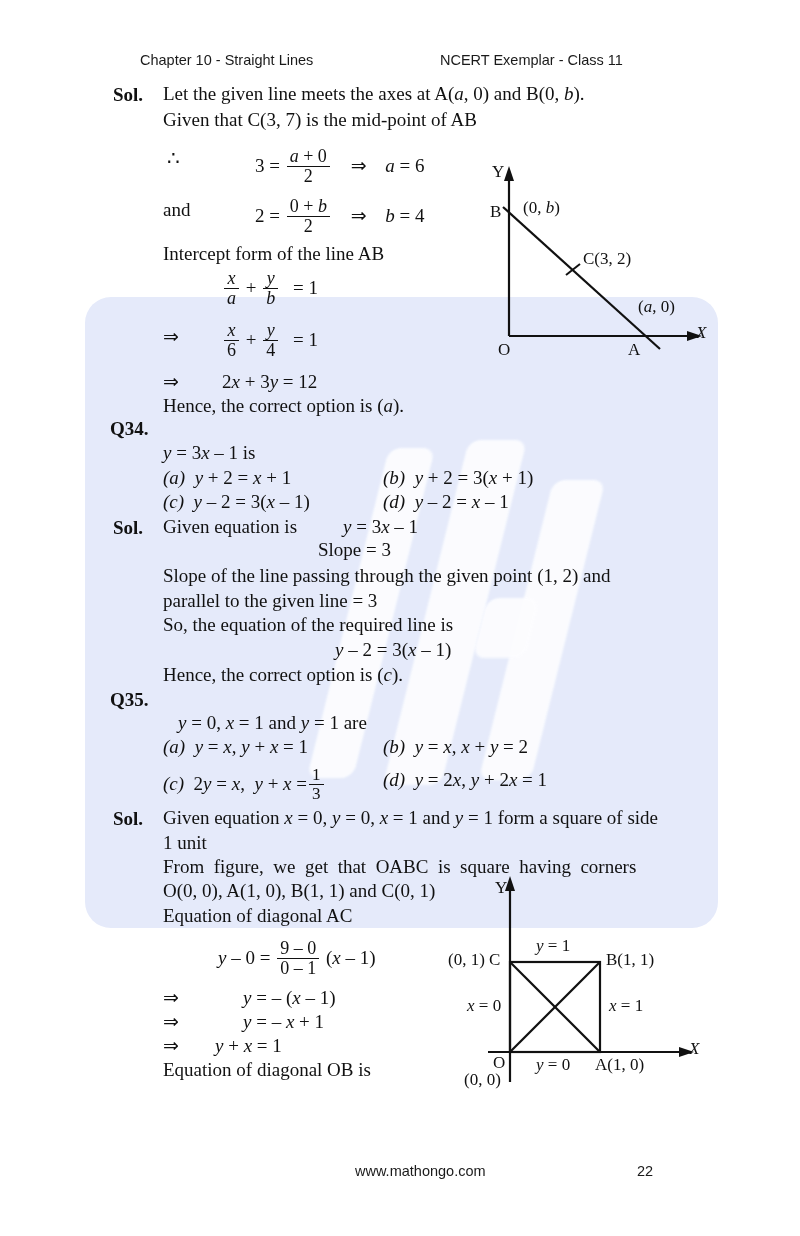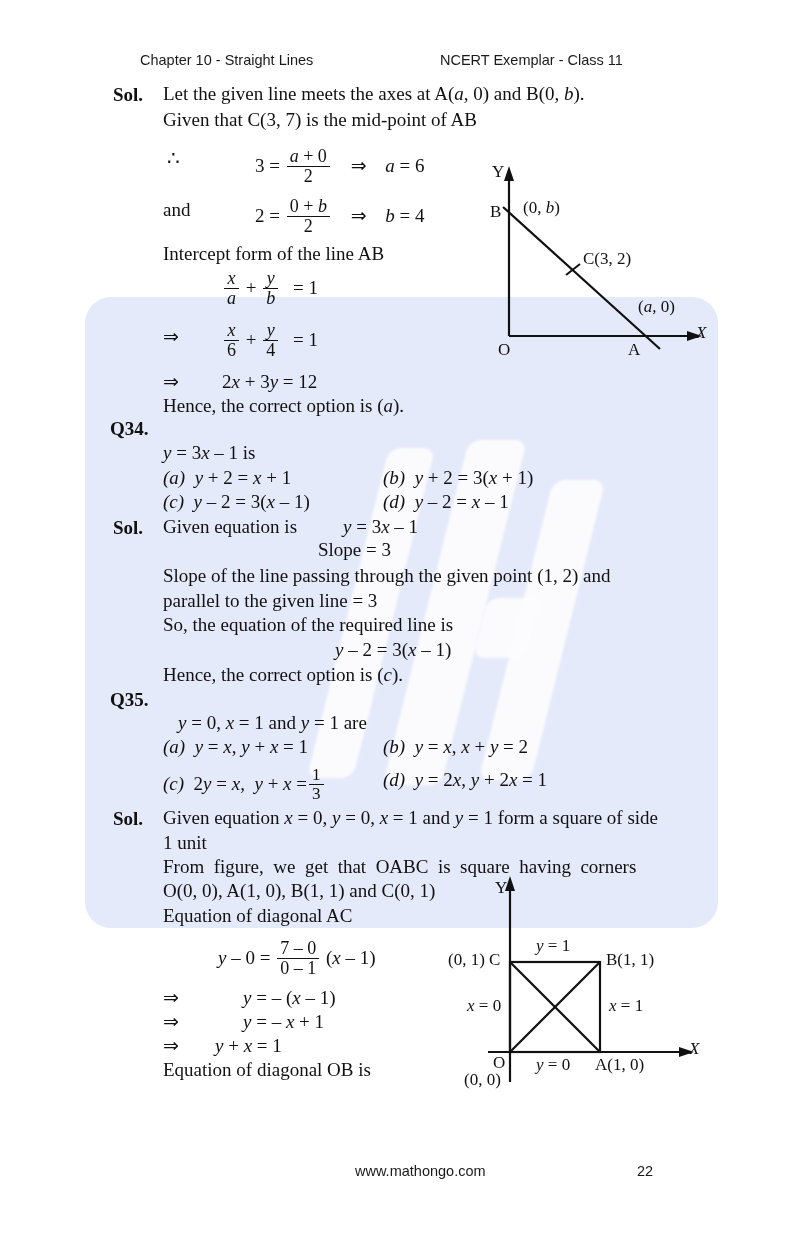--- a/index.html
+++ b/index.html
@@ -195,21 +195,21 @@
   </div>
   <div class="row" style="left:163px;top:833px;">1 unit</div>
   <div class="row" style="left:163px;top:857px;width:548px;white-space:normal;">
     From&nbsp; figure,&nbsp; we&nbsp; get&nbsp; that&nbsp; OABC&nbsp; is&nbsp; square&nbsp; having&nbsp; corners
   </div>
   <div class="row" style="left:163px;top:881px;">O(0, 0), A(1, 0), B(1, 1) and C(0, 1)</div>
   <div class="row" style="left:163px;top:906px;">Equation of diagonal AC</div>
 
   <div class="row" style="left:218px;top:940px;">
     <span><i>y</i> – 0 =</span>
-    <span class="frac"><span class="num">7 – 0</span><span class="den">0 – 1</span></span>
+    <span class="frac"><span class="num">9 – 0</span><span class="den">0 – 1</span></span>
     <span>(<i>x</i> – 1)</span>
   </div>
   <div class="row" style="left:163px;top:988px;">⇒</div>
   <div class="row" style="left:243px;top:988px;"><i>y</i> = – (<i>x</i> – 1)</div>
   <div class="row" style="left:163px;top:1012px;">⇒</div>
   <div class="row" style="left:243px;top:1012px;"><i>y</i> = – <i>x</i> + 1</div>
   <div class="row" style="left:163px;top:1036px;">⇒</div>
   <div class="row" style="left:215px;top:1036px;"><i>y</i> + <i>x</i> = 1</div>
   <div class="row" style="left:163px;top:1060px;">Equation of diagonal OB is</div>
 

